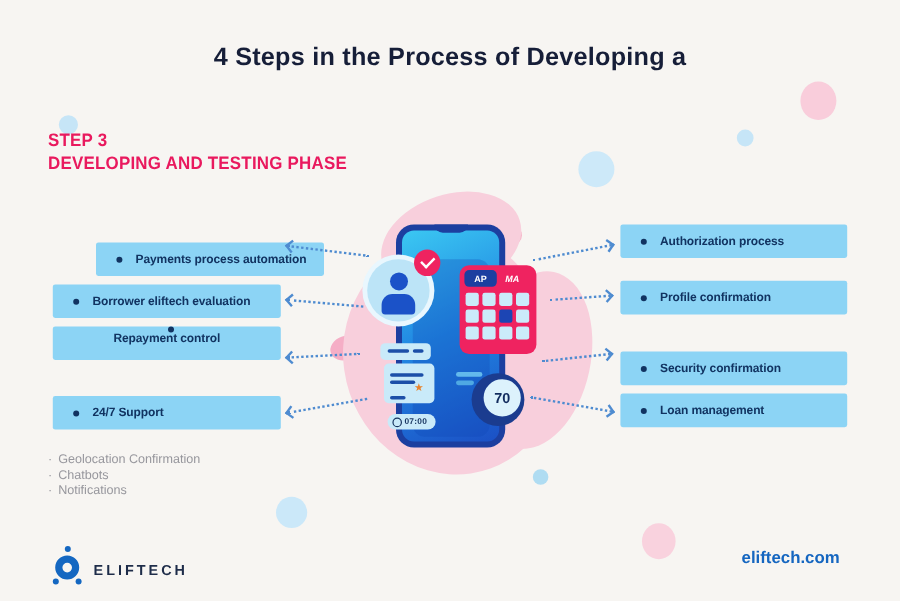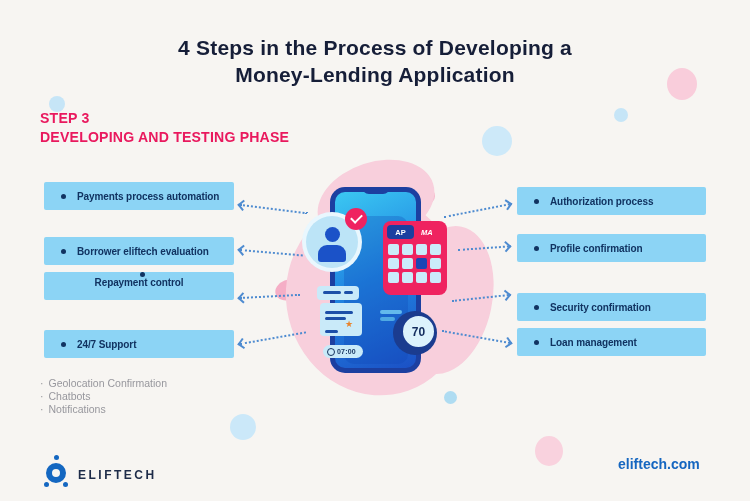--- a/index.html
+++ b/index.html
@@ -102,33 +102,32 @@
   <div class="dot" style="left:614px;top:108px;width:14px;height:14px;background:#C6E5F7;"></div>
   <div class="dot" style="left:667px;top:68px;width:30px;height:32px;background:#F9CDDB;"></div>
   <div class="dot" style="left:230px;top:414px;width:26px;height:26px;background:#CBE8F9;"></div>
   <div class="dot" style="left:444px;top:391px;width:13px;height:13px;background:#AFDCF2;"></div>
   <div class="dot" style="left:535px;top:436px;width:28px;height:30px;background:#F9D2DE;"></div>
   <div class="dot" style="left:419px;top:188px;width:16px;height:16px;background:#F6B9CB;"></div>
   <div class="dot" style="left:275px;top:280px;width:26px;height:20px;background:#F5AEC6;transform:rotate(-20deg);"></div>
 
   <div class="title">
     <div>4 Steps in the Process of Developing a</div>
-    <div>Money-Lending Application</div>
   </div>
 
   <div class="step">
     <div>STEP 3</div>
     <div>DEVELOPING AND TESTING PHASE</div>
   </div>
 
   <div class="blob" style="left:286px;top:196px;width:178px;height:200px;border-radius:55% 45% 48% 52% / 50% 55% 45% 50%;transform:rotate(-8deg);"></div>
   <div class="blob" style="left:316px;top:162px;width:120px;height:80px;border-radius:50%;transform:rotate(-18deg);"></div>
   <div class="blob" style="left:400px;top:225px;width:92px;height:150px;border-radius:50%;transform:rotate(12deg);"></div>
 
-  <div class="fbox left" style="top:182px;">
+  <div class="fbox left" style="top:202px;margin-left:36px;">
     <span class="bdot"></span>
     <span class="flabel">Payments process automation</span>
   </div>
   <div class="fbox left" style="top:237px;">
     <span class="bdot"></span>
     <span class="flabel">Borrower eliftech evaluation</span>
   </div>
   <div class="fbox left" style="top:272px;flex-direction:column;">
     <span class="bdot"></span>
     <span class="flabel">Repayment control</span>

